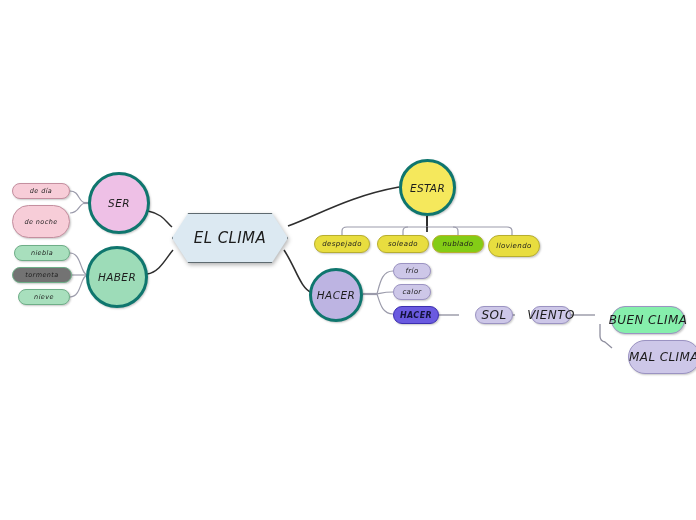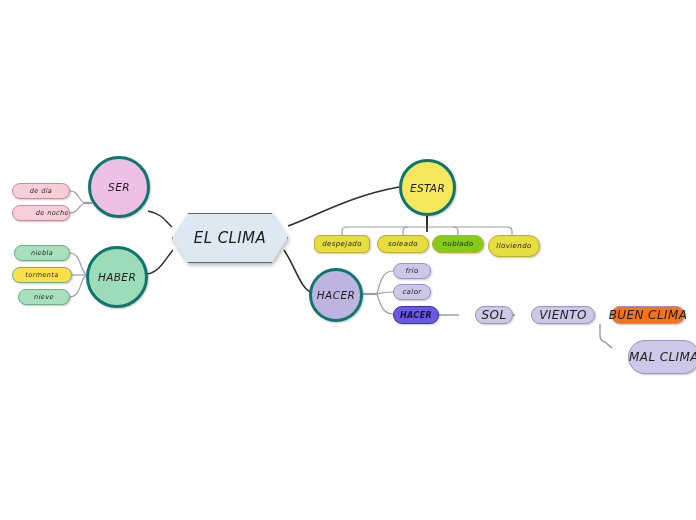--- a/index.html
+++ b/index.html
@@ -103,54 +103,54 @@
     <line x1="439" y1="315" x2="459" y2="315" stroke="#8e8e9e" stroke-width="1.3"></line>
     <line x1="497" y1="315" x2="515" y2="315" stroke="#8e8e9e" stroke-width="1.3"></line>
     <line x1="571" y1="315" x2="595" y2="315" stroke="#8e8e9e" stroke-width="1.3"></line>
 
     <path d="M600 324 L600 336 Q600 341 605 342 L612 348" fill="none" stroke="#8e8e9e" stroke-width="1.3"></path>
   </svg>
 
   <div class="node pill n-leaf" style="left:12px; top:183px; width:58px; height:16px; background:#f7cdd8; border-color:#c48f9f;">
     <span>de día</span>
   </div>
-  <div class="node pill n-leaf" style="left:12px; top:205px; width:58px; height:16px; background:#f7cdd8; border-color:#c48f9f;justify-content:flex-end;">
+  <div class="node pill n-leaf" style="left:12px; top:205px; width:58px; height:33px; background:#f7cdd8; border-color:#c48f9f;">
     <span>de noche</span>
   </div>
 
   <div class="node pill n-leaf" style="left:14px; top:245px; width:56px; height:16px; background:#a8dfbd; border-color:#6fae88;">
     <span>niebla</span>
   </div>
-  <div class="node pill n-leaf" style="left:12px; top:267px; width:60px; height:16px; background:#fde047; border-color:#6fae88;">
+  <div class="node pill n-leaf" style="left:12px; top:267px; width:60px; height:16px; background:#737373; border-color:#6fae88;">
     <span>tormenta</span>
   </div>
   <div class="node pill n-leaf" style="left:18px; top:289px; width:52px; height:16px; background:#a8dfbd; border-color:#6fae88;">
     <span>nieve</span>
   </div>
 
-  <div class="node circle n-hub" style="left:88px; top:156px; width:62px; height:62px; background:#eec0e6;">
+  <div class="node circle n-hub" style="left:88px; top:172px; width:62px; height:62px; background:#eec0e6;">
     <span>SER</span>
   </div>
   <div class="node circle n-hub" style="left:86px; top:246px; width:62px; height:62px; background:#9ddcb8;">
     <span>HABER</span>
   </div>
   <div class="node circle n-hub" style="left:399px; top:159px; width:57px; height:57px; background:#f5e85c;">
     <span>ESTAR</span>
   </div>
   <div class="node circle n-hub" style="left:309px; top:268px; width:54px; height:54px; background:#bdb4e2;">
     <span>HACER</span>
   </div>
 
   <div class="hex-wrap" style="left:172px; top:213px; width:116px; height:50px;">
     <div class="node hex n-center" style="background:#dce9f2;">
       <span>EL CLIMA</span>
     </div>
   </div>
 
-  <div class="node pill n-sub" style="left:314px; top:235px; width:56px; height:18px; background:#e8dd3f; border-color:#b7ae2f;border-radius:6px;">
+  <div class="node pill n-sub" style="left:314px; top:235px; width:56px; height:18px; background:#e8dd3f; border-color:#b7ae2f;">
     <span>despejado</span>
   </div>
   <div class="node pill n-sub" style="left:377px; top:235px; width:52px; height:18px; background:#e8dd3f; border-color:#b7ae2f;">
     <span>soleado</span>
   </div>
   <div class="node pill n-sub" style="left:432px; top:235px; width:52px; height:18px; background:#84cc16; border-color:#b7ae2f;">
     <span>nublado</span>
   </div>
   <div class="node pill n-sub" style="left:488px; top:235px; width:52px; height:22px; background:#e8dd3f; border-color:#b7ae2f;">
     <span>lloviendo</span>
@@ -162,23 +162,23 @@
   <div class="node pill n-sub" style="left:393px; top:284px; width:38px; height:16px; background:#cdc7e8; border-color:#9b93c2;">
     <span>calor</span>
   </div>
   <div class="node pill n-selected" style="left:393px; top:306px; width:46px; height:18px; background:#6a5ae0; border-color:#3c2fb0;">
     <span>HACER</span>
   </div>
 
   <div class="node pill n-chain" style="left:459px; top:306px; width:38px; height:18px; background:#cdc7e8; border-color:#9b93c2;">
     <span>SOL</span>
   </div>
-  <div class="node pill n-chain" style="left:515px; top:306px; width:64px; height:18px; background:#cdc7e8; border-color:#9b93c2;">
+  <div class="node pill n-chain" style="left:515px; top:306px; width:40px; height:18px; background:#cdc7e8; border-color:#9b93c2;">
     <span>VIENTO</span>
   </div>
-  <div class="node pill n-chain" style="left:595px; top:306px; width:74px; height:18px; background:#f97316; border-color:#9b93c2;">
+  <div class="node pill n-chain" style="left:595px; top:306px; width:74px; height:28px; background:#86efac; border-color:#9b93c2;">
     <span>BUEN CLIMA</span>
   </div>
   <div class="node pill n-chain" style="left:612px; top:340px; width:72px; height:34px; background:#cdc7e8; border-color:#9b93c2;">
     <span>MAL CLIMA</span>
   </div>
 
 </div>
 
 </body></html>

